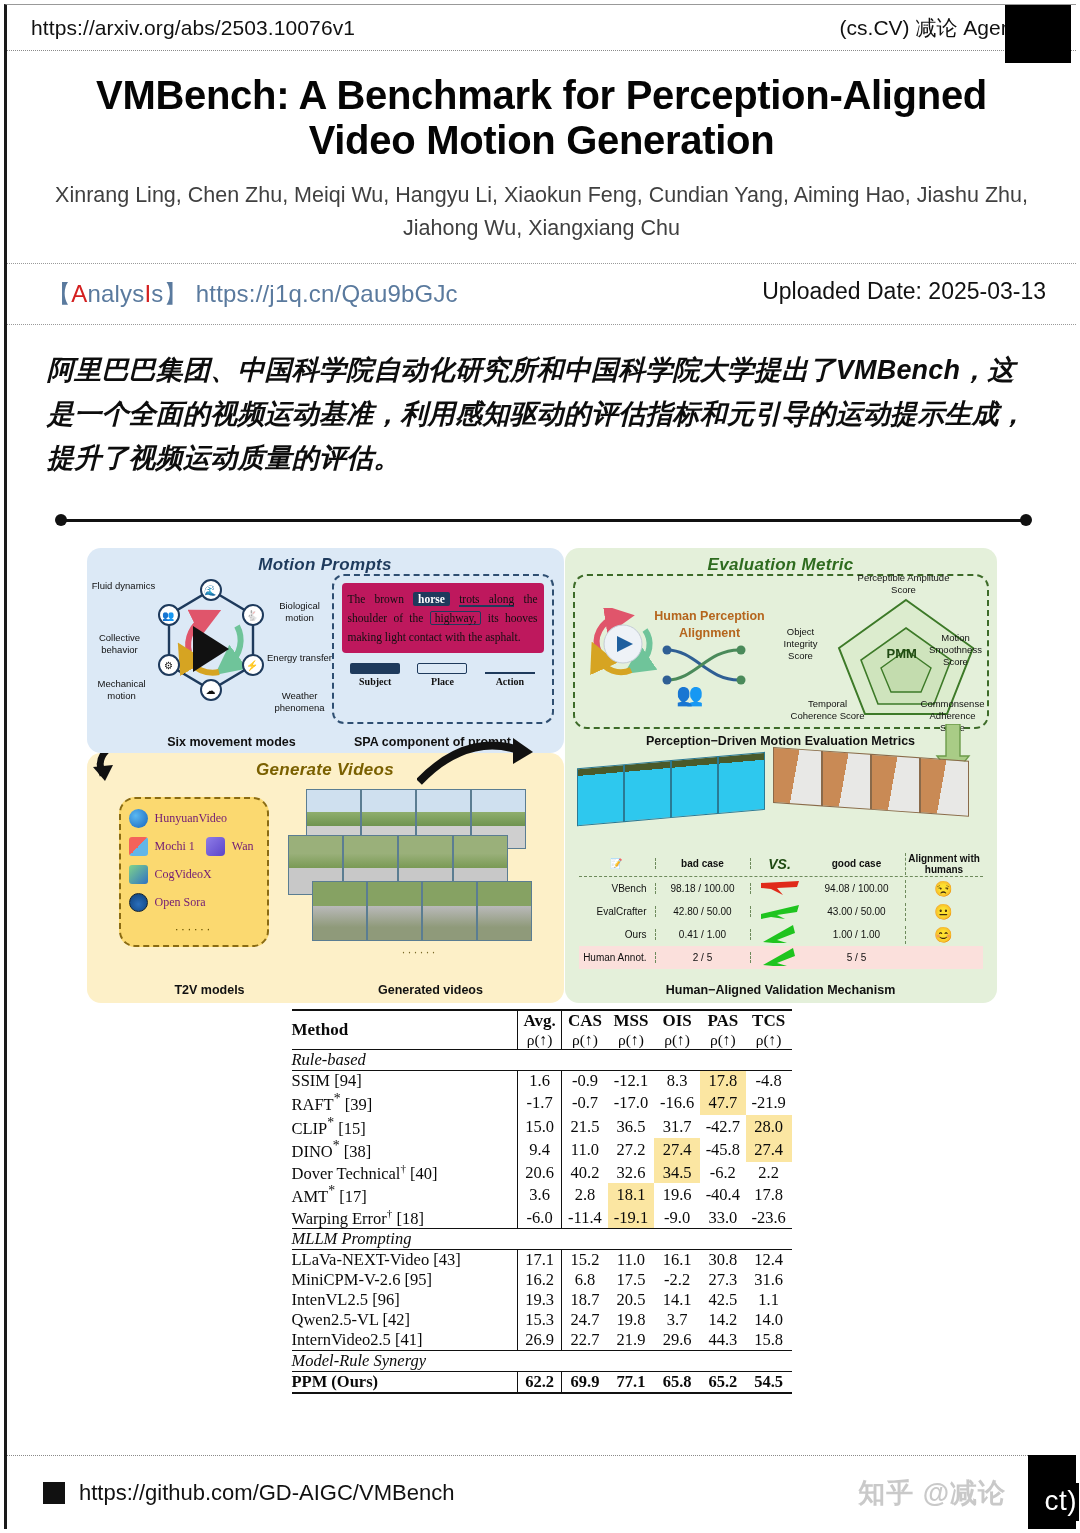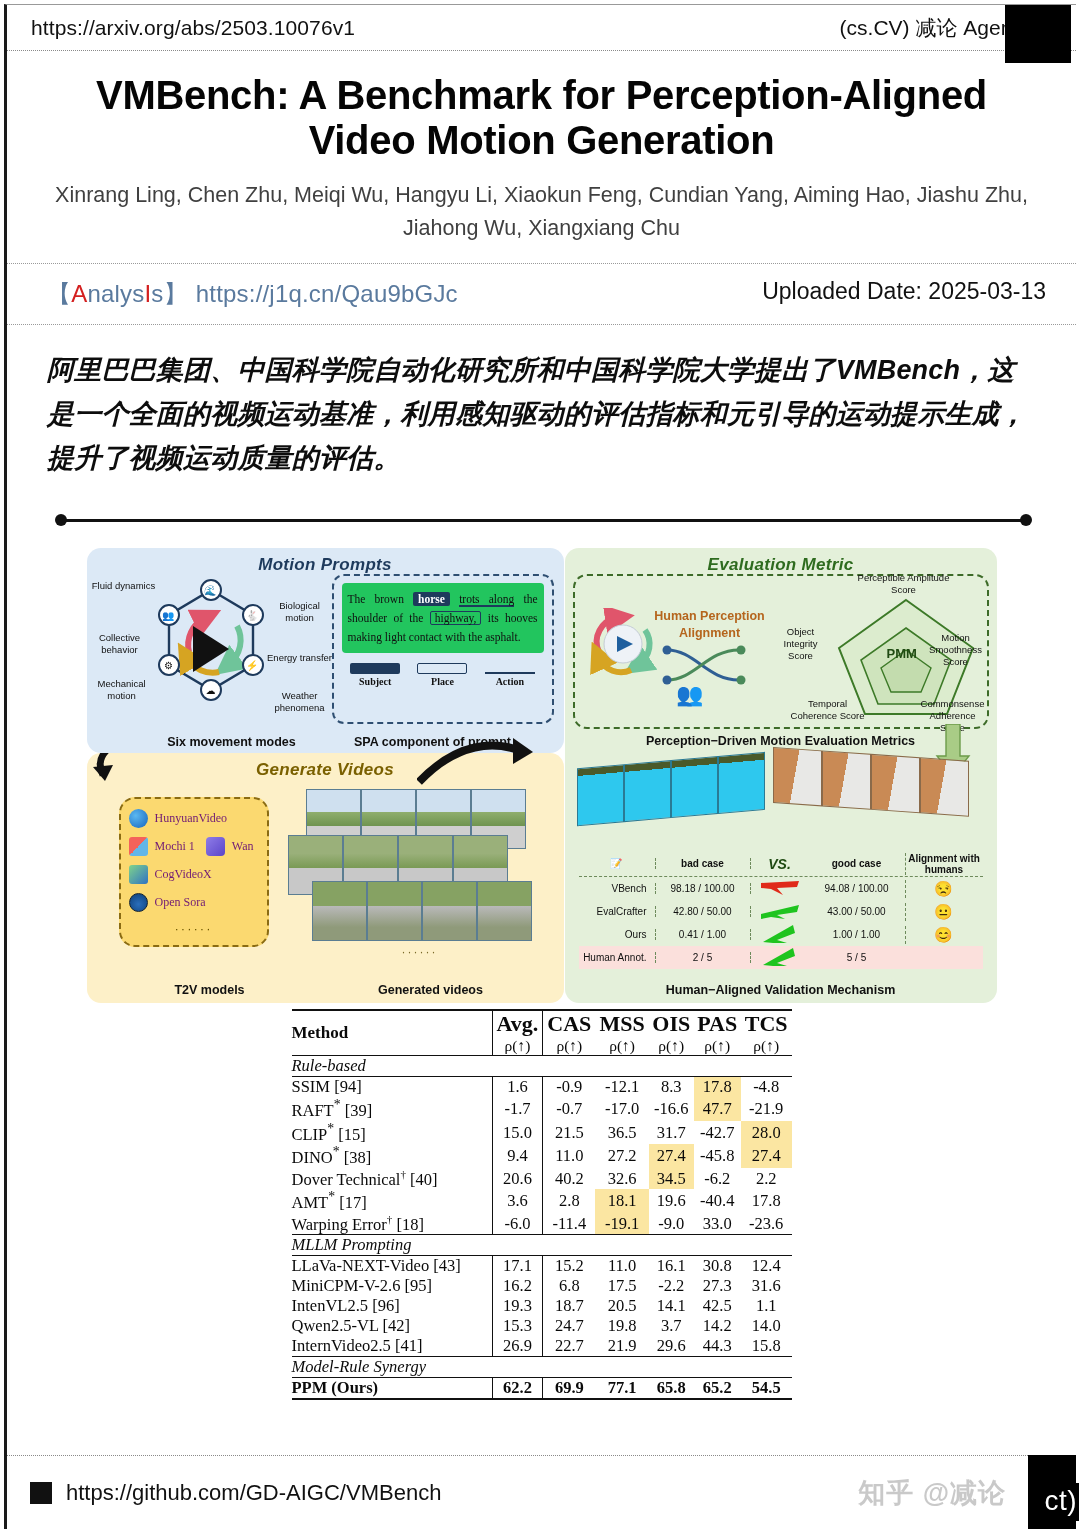--- a/index.html
+++ b/index.html
@@ -115,21 +115,21 @@
     border-top: 23px solid transparent;
     border-bottom: 23px solid transparent;
   }
 
   
   .promptbox {
     position: absolute; right: 10px; top: 26px; width: 222px; height: 150px;
     border: 2px dashed #2f4f72; border-radius: 12px; padding: 7px 8px;
   }
   .prompt-text {
-    background: #22c55e; border-radius: 4px; padding: 7px 6px;
+    background: #be185d; border-radius: 4px; padding: 7px 6px;
     font-size: 11.5px; line-height: 1.62; color: #101010;
     font-family: "Liberation Serif", serif; text-align: justify;
   }
   .chip-sub { background: #1e3a5c; color: #fff; padding: 1px 5px; border-radius: 2px; font-weight: 700; }
   .chip-place { border: 1.5px solid #1e3a5c; padding: 0 4px; border-radius: 2px; }
   .chip-act { border-bottom: 2px solid #1e3a5c; }
   .legend-row { display: flex; justify-content: space-around; margin-top: 10px; }
   .legend-item { text-align: center; }
   .legend-swatch { width: 50px; height: 11px; margin: 0 auto 2px; }
   .sw-sub { background: #1e3a5c; border-radius: 2px; }
@@ -163,36 +163,36 @@
   .vc.sep { border-left: 1px dashed #6d8a5b; border-right: 1px dashed #6d8a5b; }
   .emo { font-size: 15px; }
 
   
   .restable-wrap { margin: 6px auto 0; width: 500px; }
   table.res { width: 100%; border-collapse: collapse; font-family: "Liberation Serif", serif; font-size: 16.5px; color: #0a0a0a; }
   table.res th, table.res td { padding: 0; }
   .rule-top td { border-top: 2.2px solid #111; }
   .rule-mid td { border-top: 1.1px solid #111; }
   .rule-bot td { border-bottom: 2.2px solid #111; }
-  .hdr-cell { font-weight: 700; text-align: center; padding: 5px 0 1px; font-size: 22px; }
+  .hdr-cell { font-weight: 700; text-align: center; padding: 5px 0 1px; font-size: 17px; }
   .hdr-cell2 { text-align: center; padding: 0 0 5px; font-size: 15.5px; }
   .hdr-method { font-weight: 700; text-align: left; padding-left: 8px; font-size: 17px; vertical-align: middle; }
   .vline { border-left: 1.1px solid #111; }
   .sect { font-style: italic; padding: 5px 0 5px 8px; font-size: 16.5px; }
   td.mname { text-align: left; padding: 1.5px 0 1.5px 8px; white-space: nowrap; }
   td.num { text-align: center; padding: 1.5px 7px; white-space: nowrap; }
   td.hi { background: #fbe6a2; }
   .bold-row td { font-weight: 700; }
   sup.dag { font-size: 11px; }
 
   
   .footer {
     position: absolute; left: 0; right: 0; bottom: 0; height: 74px;
     border-top: 1px dotted #8a8a8a;
-    display: flex; align-items: center; padding-left: 23px;
+    display: flex; align-items: center; padding-left: 36px;
   }
   .gh-sq { width: 22px; height: 22px; background: #111; margin-right: 14px; flex: 0 0 22px; }
   .gh-url { font-size: 22px; color: #111; }
   .watermark {
     position: absolute; right: 70px; bottom: 18px;
     font-size: 27px; color: #c9c9c9; white-space: nowrap;
     font-weight: 700; letter-spacing: 1px;
   }
   .redact-overlay {
     position: absolute; right: -3px; bottom: 8px;

